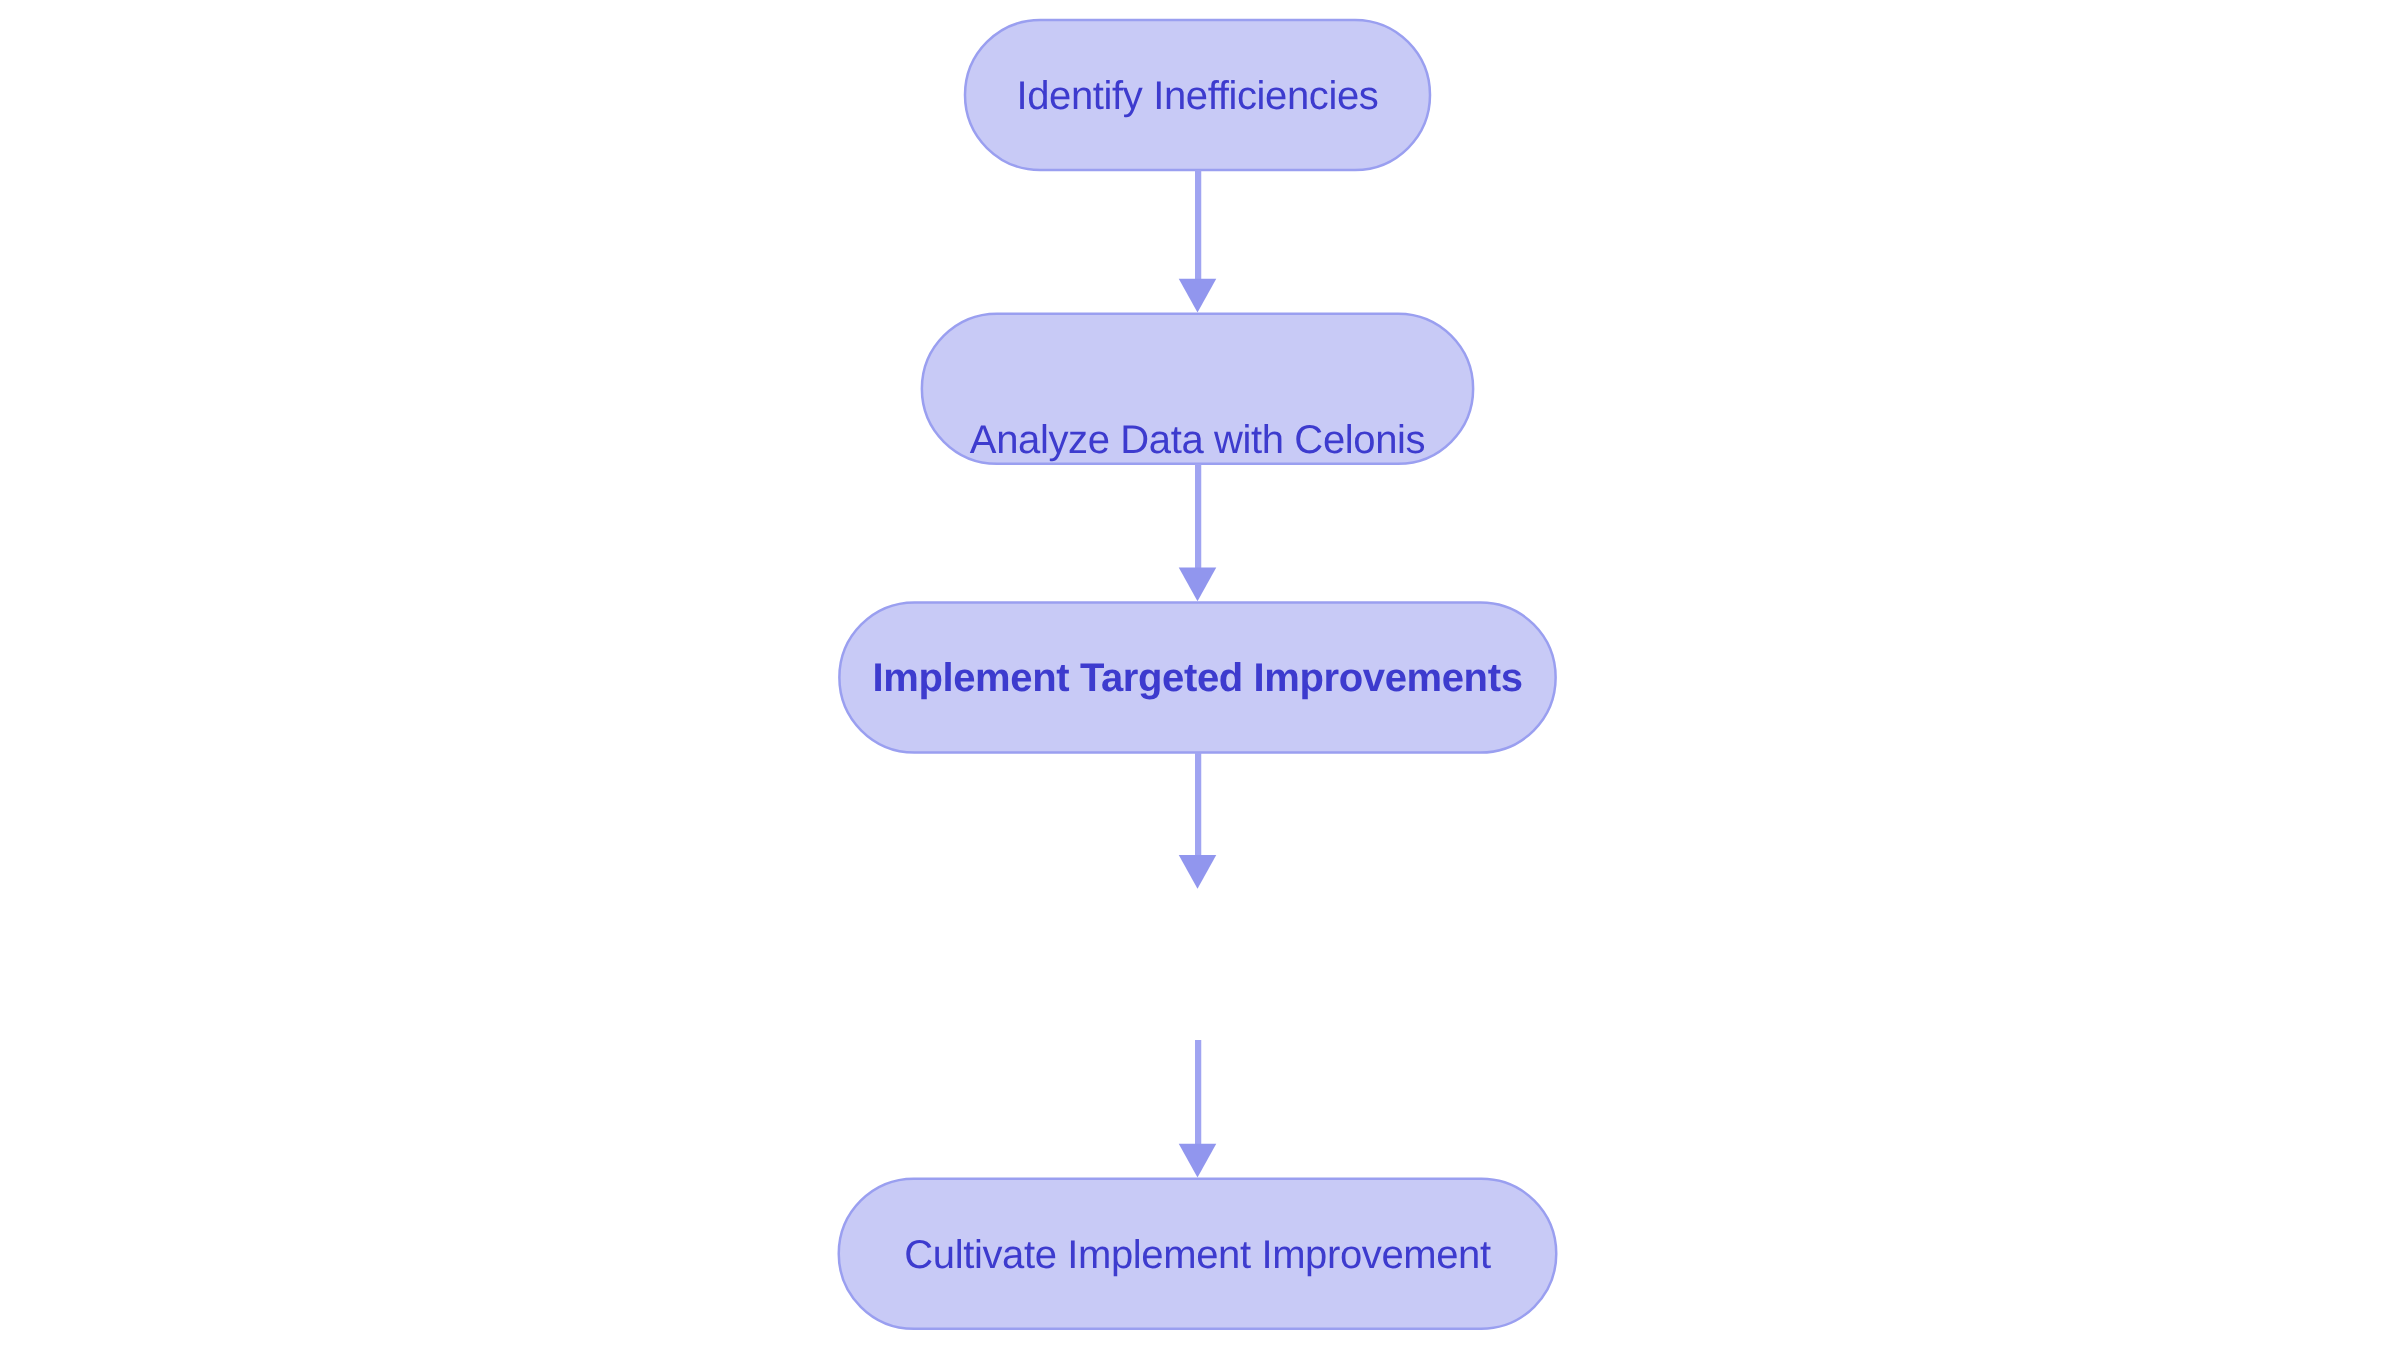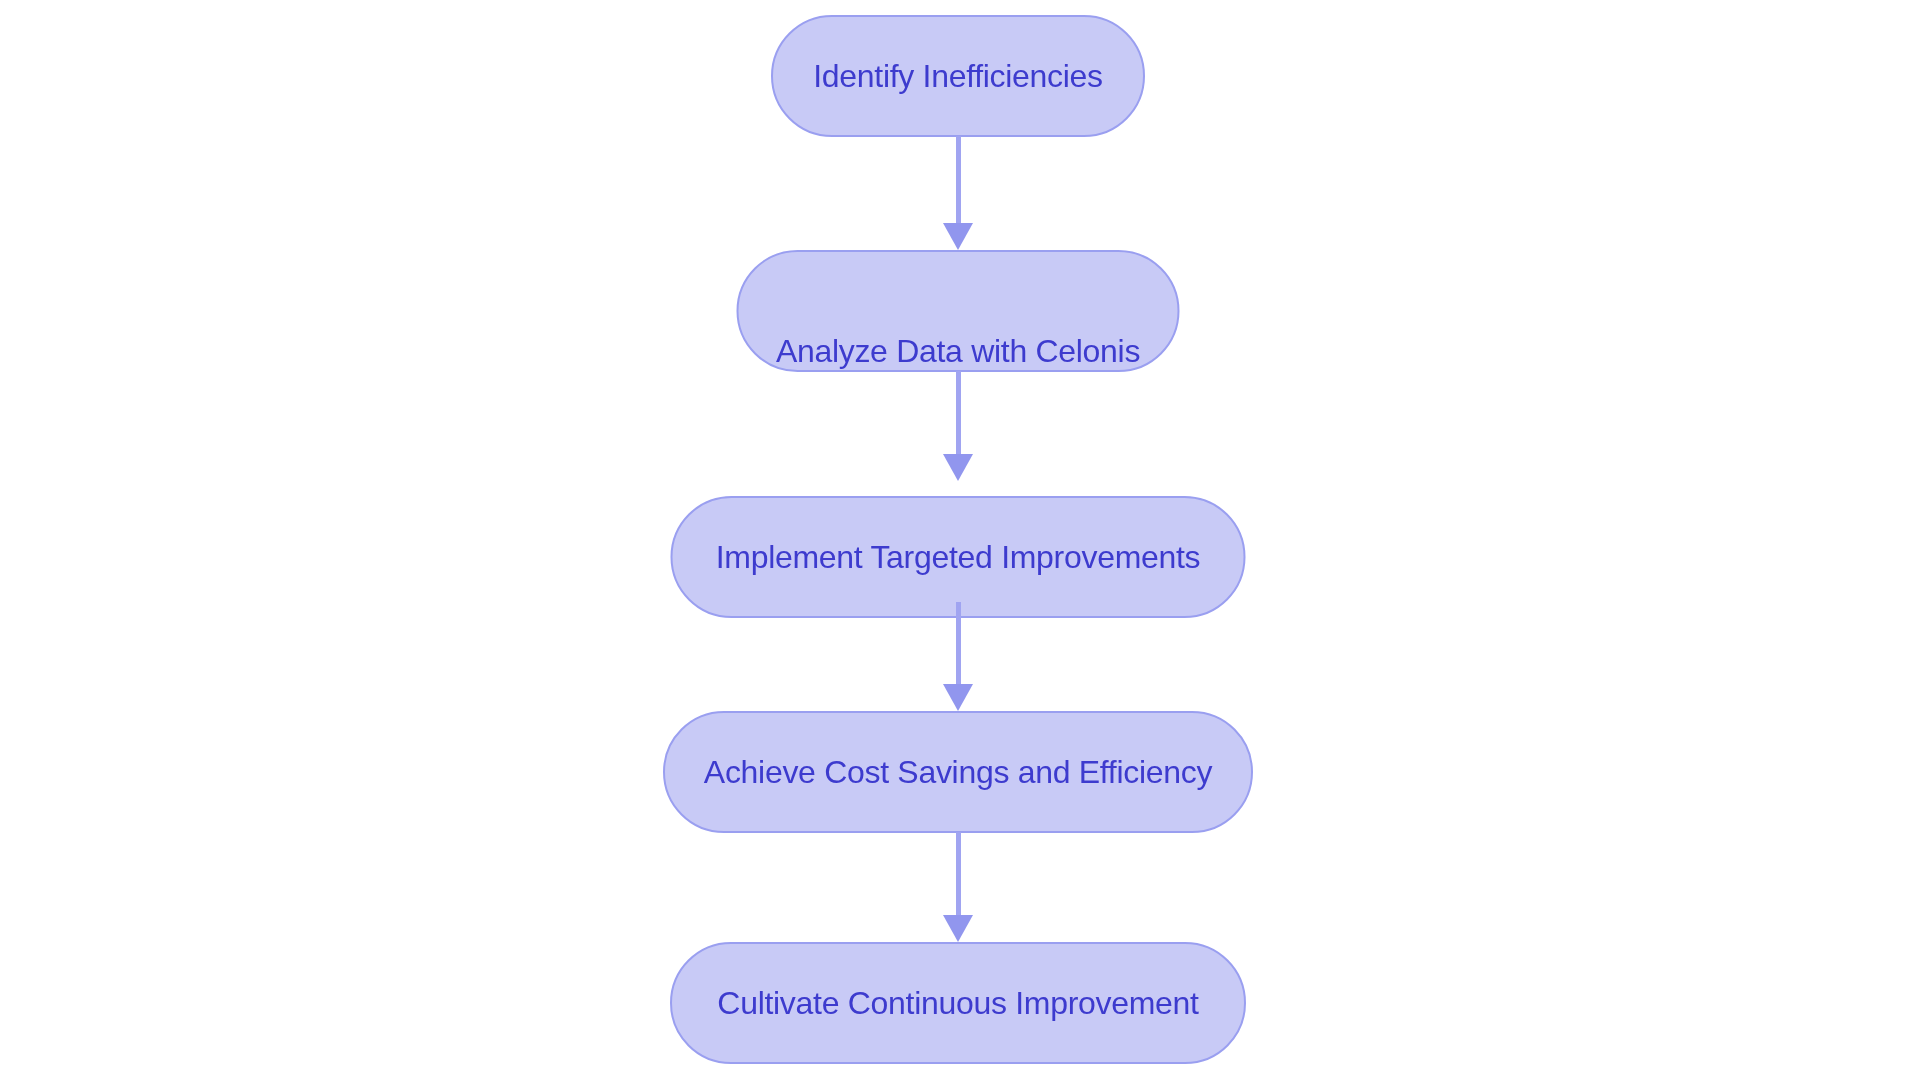--- a/index.html
+++ b/index.html
@@ -36,21 +36,21 @@
     justify-content: center;
   }
   .flow-node .label {
     color: var(--node-text);
     font-size: 32px;
     letter-spacing: -0.3px;
     white-space: nowrap;
   }
   .node-1 { top: 15px;  width: 374px; }
   .node-2 { top: 250px; width: 443px; align-items: flex-end; }
-  .node-3 { top: 496px; width: 575px; }
+  .node-3 { top: 481px; width: 575px; font-weight: bold; }
   .node-4 { top: 711px; width: 590px; }
   .node-5 { top: 942px; width: 576px; }
 
   .flow-arrow {
     position: absolute;
     left: 958px;
     transform: translateX(-50%);
     display: flex;
     flex-direction: column;
     align-items: center;
@@ -98,26 +98,23 @@
 
   <div class="flow-node node-3">
     <span class="label">Implement Targeted Improvements</span>
   </div>
 
   <div class="flow-arrow arrow-3">
     <div class="shaft"></div>
     <div class="head"></div>
   </div>
 
-  <div class="flow-node node-4">
-    <span class="label">Achieve Cost Savings and Efficiency</span>
-  </div>
 
   <div class="flow-arrow arrow-4">
     <div class="shaft"></div>
     <div class="head"></div>
   </div>
 
   <div class="flow-node node-5">
-    <span class="label">Cultivate Continuous Improvement</span>
+    <span class="label">Cultivate Implement Improvement</span>
   </div>
 
 </div>
 
 </body></html>

